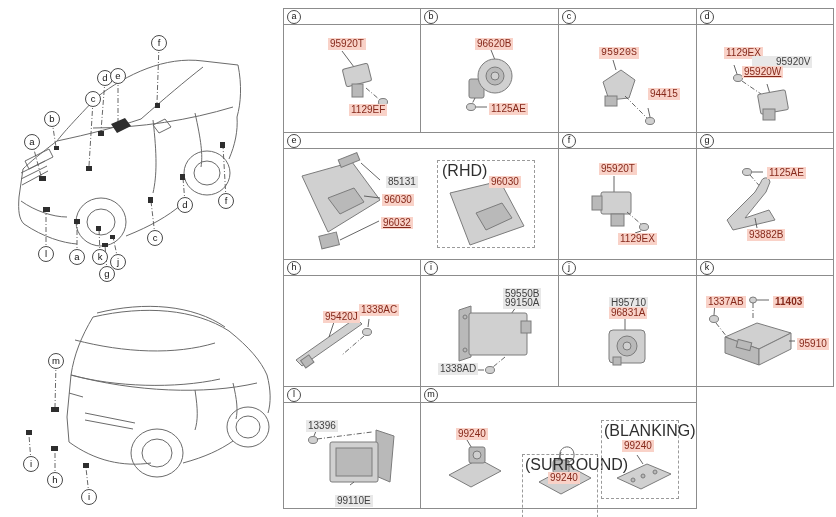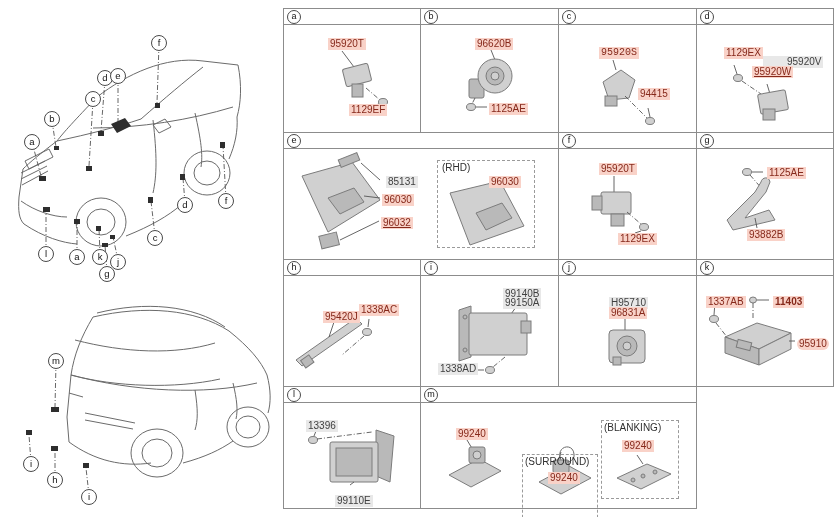--- a/index.html
+++ b/index.html
@@ -13,21 +13,21 @@
   .cell{position:absolute;border:1px solid var(--grid-line,#8c8c8c);box-sizing:border-box;background:#fff;}
   .cell-head{position:absolute;left:0;top:0;right:0;height:15px;
              border-bottom:1px solid var(--grid-line,#8c8c8c);}
   .letter{position:absolute;left:3px;top:1px;width:12px;height:12px;border:1px solid #4a4a4a;
           border-radius:50%;font-size:9px;line-height:11px;text-align:center;color:#111;background:#fff;}
   .art{position:absolute;left:0;top:15px;}
   .plabel{position:absolute;font-size:10px;line-height:12px;padding:0 2px;white-space:nowrap;z-index:4;}
   .hl{background:var(--highlight-bg,#f9d2c8);color:var(--highlight-text,#86291b);}
   .pl{background:var(--plain-bg,#e8e8e8);color:var(--plain-text,#404040);}
   .dashbox{position:absolute;border:1px dashed #9a9a9a;box-sizing:border-box;z-index:2;}
-  .boxcap{position:absolute;font-size:10px;color:#2f2f2f;white-space:nowrap;z-index:3;background:transparent;}
+  .boxcap{position:absolute;font-size:16px;color:#2f2f2f;white-space:nowrap;z-index:3;background:transparent;}
   .watermark{position:absolute;left:263px;top:234px;z-index:60;font-family:"DejaVu Sans",sans-serif;
              font-size:46px;font-weight:bold;letter-spacing:1px;color:rgba(255,255,255,0.55);
              -webkit-text-stroke:2px #b9b9b9;pointer-events:none;}
   .leader{stroke:#555;stroke-width:0.9;fill:none;}
   .dashlead{stroke:#555;stroke-width:0.9;fill:none;stroke-dasharray:5 2 1 2;}
   .part-fill{fill:#d0d0d0;stroke:#7c7c7c;stroke-width:1;}
   .part-dark{fill:#b9b9b9;stroke:#7c7c7c;stroke-width:1;}
   .carline{stroke:#6b6b6b;stroke-width:1;fill:none;}
   .mark{fill:#2e2e2e;stroke:none;}
 </style>
@@ -189,38 +189,38 @@
     </div>
     <svg class="art" width="137" height="108">
       <line class="leader" x1="54" y1="36" x2="57" y2="46"></line>
       <path class="part-fill" d="M44,58 L62,46 L76,56 L70,74 L50,76 Z"></path>
       <rect class="part-dark" x="46" y="72" width="12" height="10"></rect>
       <path class="dashlead" d="M66,72 L88,94"></path>
       <ellipse class="part-fill" cx="91" cy="97" rx="4.5" ry="3.5"></ellipse>
       <line class="leader" x1="89" y1="84" x2="91" y2="93"></line>
     </svg>
     <span class="plabel hl" style="left:40px;top:38px;font-family:Liberation Mono, monospace;">95920S</span>
-    <span class="plabel hl" style="left:79px;top:79px;">94415</span>
+    <span class="plabel hl" style="left:89px;top:79px;">94415</span>
   </div>
 
   <div class="cell" style="left:696px;top:8px;width:138px;height:125px;">
     <div class="cell-head">
       <span class="letter">d</span>
     </div>
     <svg class="art" width="136" height="108">
       <line class="leader" x1="37" y1="41" x2="40" y2="50"></line>
       <ellipse class="part-fill" cx="41" cy="54" rx="4.5" ry="3.5"></ellipse>
       <path class="dashlead" d="M45,57 L64,70"></path>
       <line class="leader" x1="70" y1="60" x2="73" y2="70"></line>
       <rect class="part-fill" x="62" y="68" width="28" height="20" rx="2" transform="rotate(-10 76 78)"></rect>
       <rect class="part-dark" x="66" y="85" width="12" height="11"></rect>
     </svg>
     <span class="plabel hl" style="left:27px;top:38px;">1129EX</span>
-    <span class="plabel pl" style="left:66px;top:47px;padding-left:24px;">95920V</span>
-    <span class="plabel hl" style="left:55px;top:57px;text-decoration:underline;">95920W</span>
+    <span class="plabel pl" style="left:55px;top:47px;padding-left:24px;">95920V</span>
+    <span class="plabel hl" style="left:45px;top:57px;text-decoration:underline;">95920W</span>
   </div>
 
   <div class="cell" style="left:283px;top:132px;width:276px;height:128px;">
     <div class="cell-head">
       <span class="letter">e</span>
     </div>
     <svg class="art" width="274" height="111">
 
       <path class="part-fill" d="M18,28 L68,14 L96,52 L44,84 Z"></path>
       <path class="part-dark" d="M44,50 L70,40 L80,54 L56,66 Z"></path>
@@ -302,21 +302,21 @@
       <line class="leader" x1="95" y1="32" x2="88" y2="42"></line>
       <path class="part-dark" d="M38,35 L50,31 L50,82 L38,86 Z"></path>
       <rect class="part-fill" x="48" y="38" width="58" height="42" rx="2"></rect>
       <rect class="part-dark" x="100" y="46" width="10" height="12"></rect>
       <circle class="part-dark" cx="44" cy="42" r="2"></circle>
       <circle class="part-dark" cx="44" cy="75" r="2"></circle>
       <path class="dashlead" d="M84,82 L72,92"></path>
       <ellipse class="part-fill" cx="69" cy="95" rx="4.5" ry="3.5"></ellipse>
       <line class="leader" x1="56" y1="95" x2="63" y2="95"></line>
     </svg>
-    <span class="plabel pl" style="left:82px;top:28px;">99140B</span>
+    <span class="plabel pl" style="left:82px;top:28px;">59550B</span>
     <span class="plabel pl" style="left:82px;top:37px;">99150A</span>
     <span class="plabel pl" style="left:17px;top:103px;">1338AD</span>
   </div>
 
   <div class="cell" style="left:558px;top:259px;width:139px;height:128px;">
     <div class="cell-head">
       <span class="letter">j</span>
     </div>
     <svg class="art" width="137" height="111">
       <line class="leader" x1="66" y1="44" x2="66" y2="55"></line>
@@ -341,21 +341,21 @@
       <line class="leader" x1="60" y1="25" x2="72" y2="25"></line>
       <path class="dashlead" d="M56,28 L56,44"></path>
       <path class="part-fill" d="M28,62 L60,48 L94,58 L62,74 Z"></path>
       <path class="part-dark" d="M28,62 L62,74 L62,90 L28,78 Z"></path>
       <path class="part-fill" d="M62,74 L94,58 L94,74 L62,90 Z"></path>
       <rect class="part-dark" x="40" y="66" width="14" height="8" transform="rotate(14 47 70)"></rect>
       <line class="leader" x1="92" y1="66" x2="98" y2="66"></line>
     </svg>
     <span class="plabel hl" style="left:9px;top:36px;">1337AB</span>
     <span class="plabel hl" style="left:76px;top:36px;font-weight:bold;">11403</span>
-    <span class="plabel hl" style="left:100px;top:78px;border-radius:6px;">95910</span>
+    <span class="plabel hl" style="left:100px;top:78px;">95910</span>
   </div>
 
   <div class="cell" style="left:283px;top:386px;width:138px;height:123px;">
     <div class="cell-head">
       <span class="letter">l</span>
     </div>
     <svg class="art" width="136" height="106">
       <line class="leader" x1="32" y1="29" x2="30" y2="34"></line>
       <ellipse class="part-fill" cx="29" cy="38" rx="4.5" ry="3.5"></ellipse>
       <path class="dashlead" d="M33,37 L88,30"></path>

